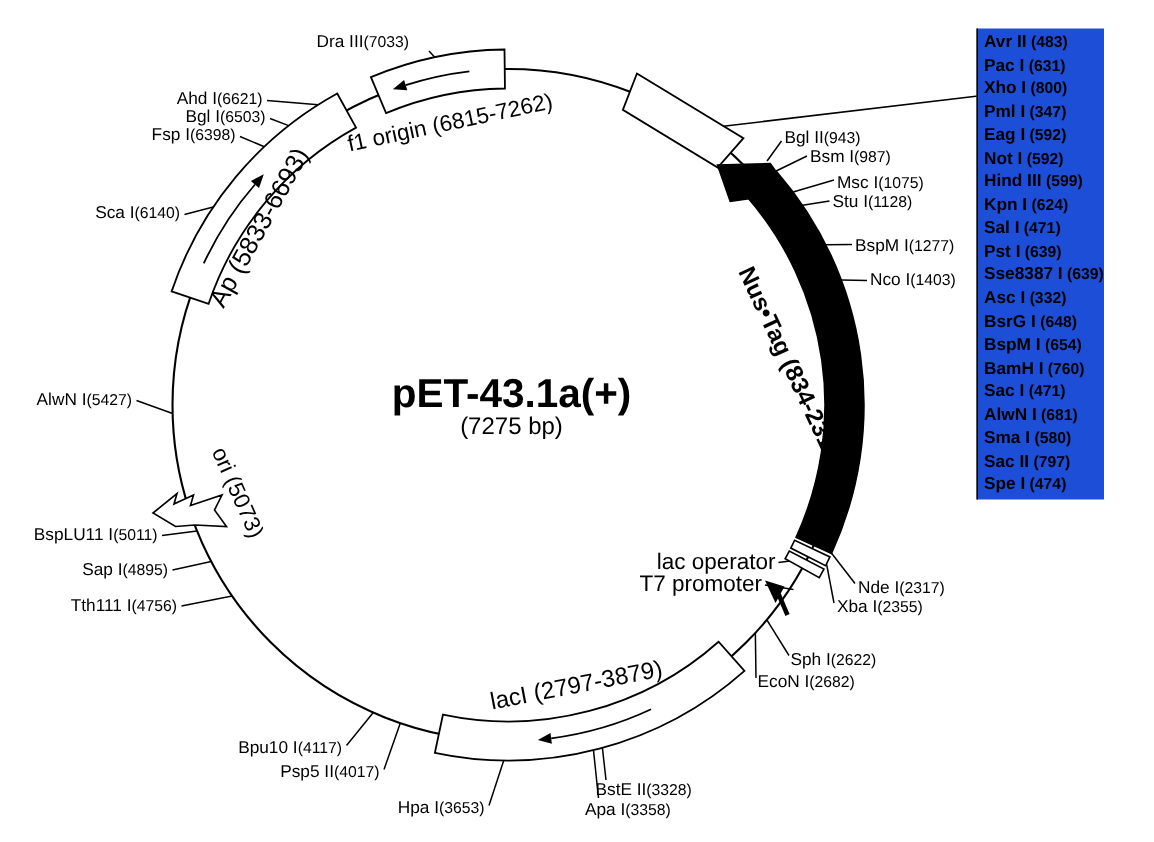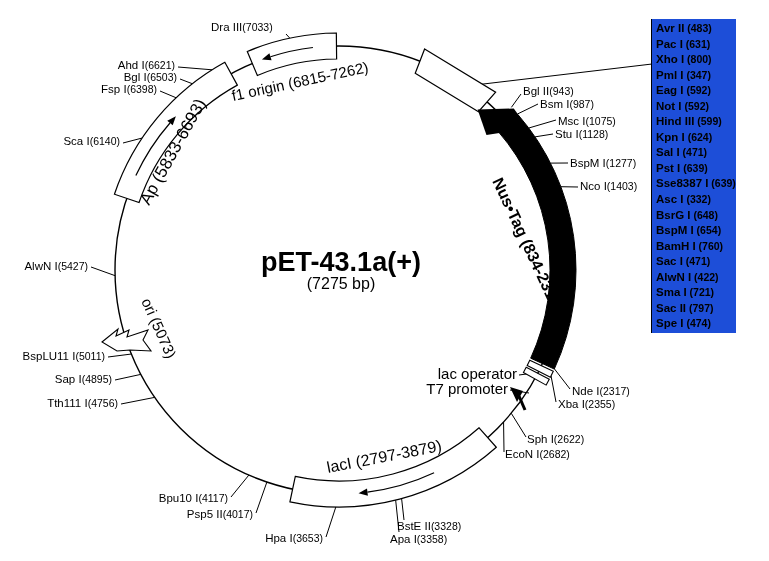--- a/index.html
+++ b/index.html
@@ -115,18 +115,18 @@
       <div class="erow"><span class="en">Hind III</span><span class="ep"> (599)</span></div>
       <div class="erow"><span class="en">Kpn I</span><span class="ep"> (624)</span></div>
       <div class="erow"><span class="en">Sal I</span><span class="ep"> (471)</span></div>
       <div class="erow"><span class="en">Pst I</span><span class="ep"> (639)</span></div>
       <div class="erow"><span class="en">Sse8387 I</span><span class="ep"> (639)</span></div>
       <div class="erow"><span class="en">Asc I</span><span class="ep"> (332)</span></div>
       <div class="erow"><span class="en">BsrG I</span><span class="ep"> (648)</span></div>
       <div class="erow"><span class="en">BspM I</span><span class="ep"> (654)</span></div>
       <div class="erow"><span class="en">BamH I</span><span class="ep"> (760)</span></div>
       <div class="erow"><span class="en">Sac I</span><span class="ep"> (471)</span></div>
-      <div class="erow"><span class="en">AlwN I</span><span class="ep"> (422)</span></div>
-      <div class="erow"><span class="en">Sma I</span><span class="ep"> (721)</span></div>
+      <div class="erow"><span class="en">AlwN I</span><span class="ep"> (681)</span></div>
+      <div class="erow"><span class="en">Sma I</span><span class="ep"> (580)</span></div>
       <div class="erow"><span class="en">Sac II</span><span class="ep"> (797)</span></div>
       <div class="erow"><span class="en">Spe I</span><span class="ep"> (474)</span></div>
     </div>
 </div>
 
 </body></html>

